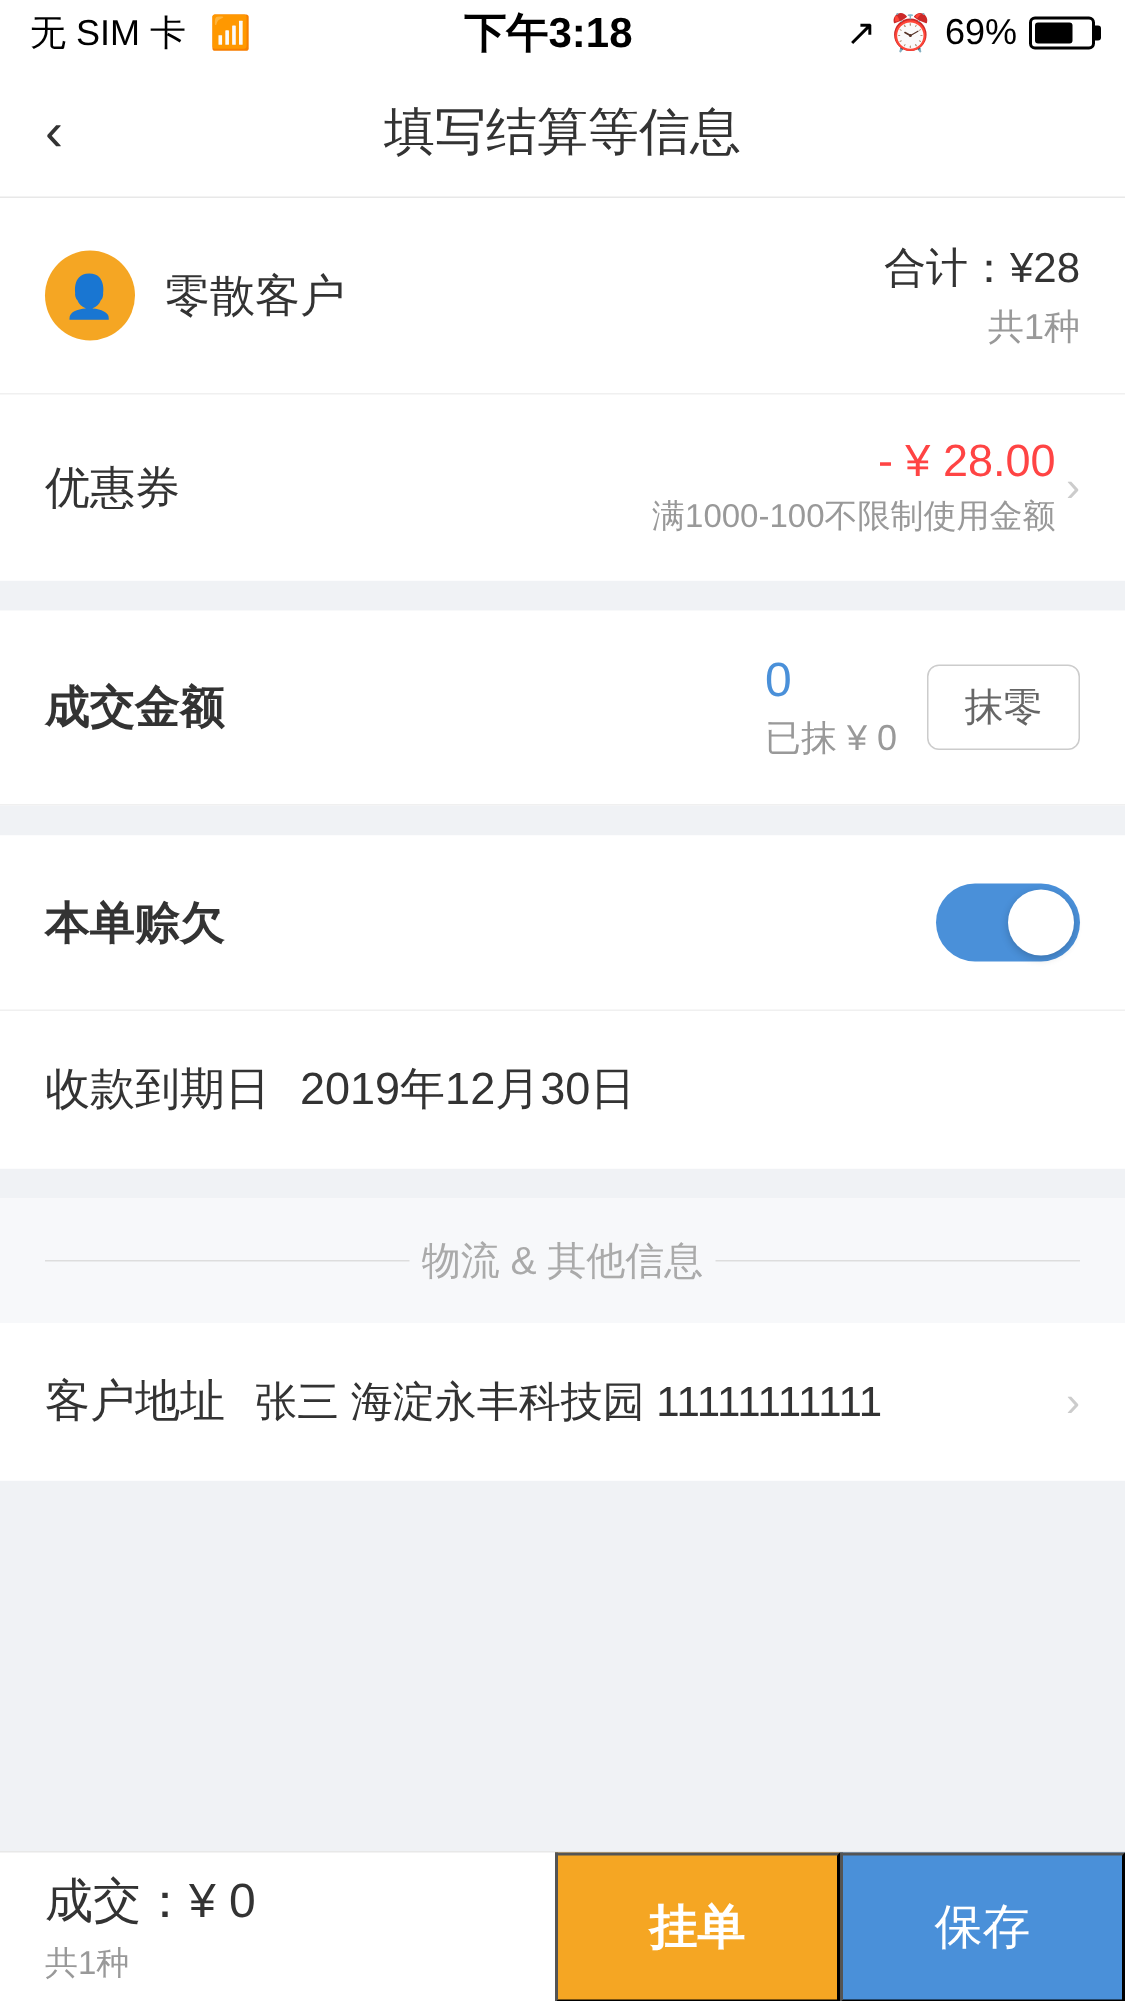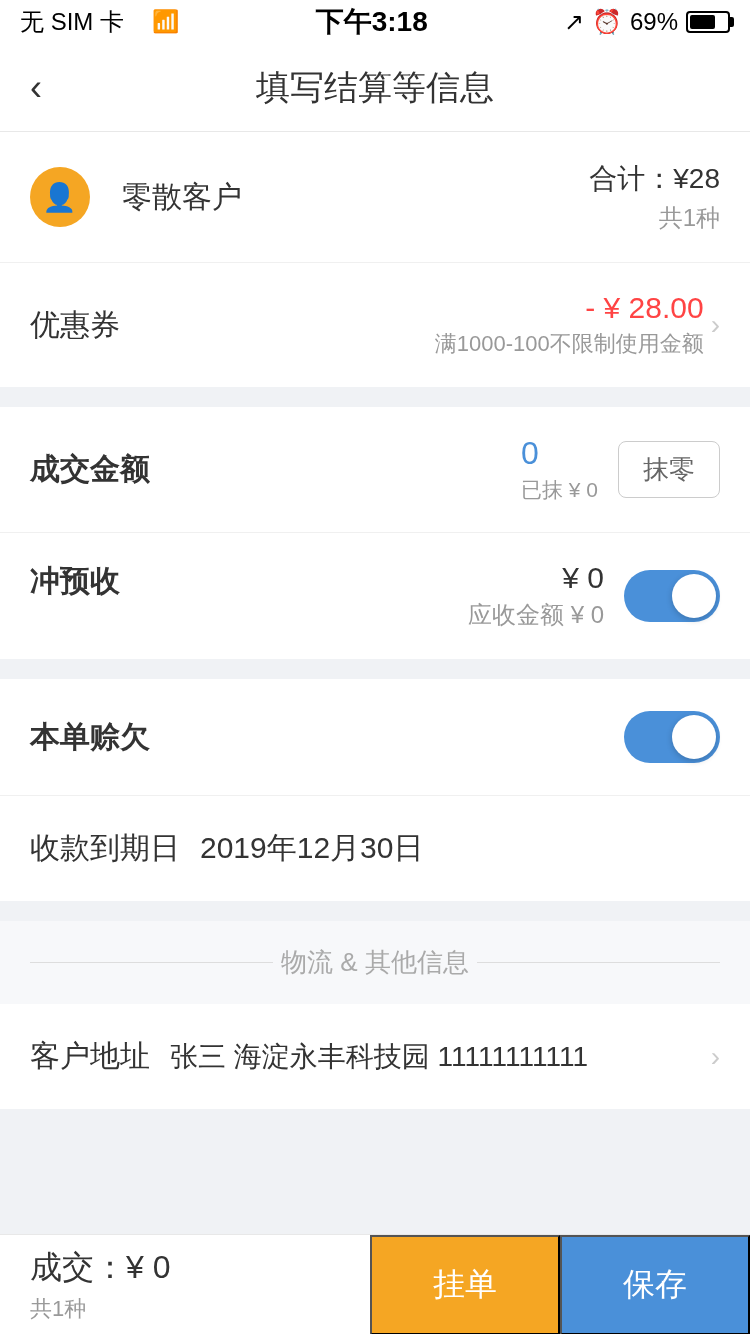--- a/index.html
+++ b/index.html
@@ -21,21 +21,21 @@
       height: 44px;
       background: #fff;
       display: flex;
       align-items: center;
       justify-content: space-between;
       padding: 0 20px;
       font-size: 24px;
       color: #000;
       font-weight: 500;
     }
-    .status-left { display: flex; align-items: center; gap: 28px; }
+    .status-left { display: flex; align-items: center; gap: 16px; }
     .status-center { font-size: 28px; font-weight: 600; }
     .status-right { display: flex; align-items: center; gap: 8px; font-size: 24px; }
     .wifi-icon { font-size: 22px; }
     .battery-icon {
       width: 44px; height: 22px; border: 2px solid #000; border-radius: 4px; position: relative; display: inline-flex; align-items: center; padding: 2px;
     }
     .battery-icon::after { content:''; position:absolute; right:-6px; top:50%; transform:translateY(-50%); width:4px; height:10px; background:#000; border-radius:0 2px 2px 0; }
     .battery-fill { background:#000; height:100%; width:69%; border-radius:2px; }
 
     
@@ -81,21 +81,21 @@
       justify-content: space-between;
       padding: 28px 30px;
       background: #fff;
     }
     .customer-left { display: flex; align-items: center; gap: 20px; }
     .avatar {
       width: 60px; height: 60px; border-radius: 50%; background: #f5a623;
       display: flex; align-items: center; justify-content: center;
       color: #fff; font-size: 28px;
     }
-    .customer-name { font-size: 30px; color: #333; font-weight: 500; margin-left: 12px; }
+    .customer-name { font-size: 30px; color: #333; font-weight: 500; }
     .customer-right { text-align: right; }
     .total-amount { font-size: 28px; color: #333; }
     .total-count { font-size: 24px; color: #999; margin-top: 4px; }
 
     
     .coupon-row {
       display: flex;
       align-items: center;
       justify-content: space-between;
       padding: 28px 30px;
@@ -114,21 +114,21 @@
       display: flex;
       align-items: center;
       justify-content: space-between;
       padding: 28px 30px;
       background: #fff;
       border-bottom: 1px solid #f0f0f0;
     }
     .form-label { font-size: 30px; color: #333; font-weight: bold; }
     .form-right { display: flex; align-items: center; gap: 20px; }
     .amount-value { font-size: 32px; color: #4a90d9; font-weight: 500; }
-    .amount-sub { font-size: 21px; color: #999; margin-top: 4px; }
+    .amount-sub { font-size: 24px; color: #999; margin-top: 4px; }
     .round-btn {
       border: 1px solid #ccc;
       border-radius: 8px;
       padding: 10px 24px;
       font-size: 26px;
       color: #666;
       background: #fff;
       cursor: pointer;
     }
 
@@ -229,21 +229,21 @@
       width: 190px;
       display: flex;
       align-items: center;
       justify-content: center;
       font-size: 32px;
       font-weight: 500;
       color: #fff;
       cursor: pointer;
       flex-shrink: 0;
     }
-    .btn-pending { background: #f5a623; }
+    .btn-pending { background: #f5a623; font-weight: bold; }
     .btn-save { background: #4a90d9; }
   </style>
 </head>
 <body>
 
 <div class="status-bar">
   <div class="status-left">
     <span>无 SIM 卡</span>
     <span class="wifi-icon">📶</span>
   </div>
@@ -296,32 +296,20 @@
       <span class="form-label">成交金额</span>
       <div class="form-right">
         <div>
           <div class="amount-value">0</div>
           <div class="amount-sub">已抹  ¥ 0</div>
         </div>
         <button class="round-btn">抹零</button>
       </div>
     </div>
 
-    <div class="chong-row">
-      <span class="form-label">冲预收</span>
-      <div class="chong-right">
-        <div class="chong-amounts">
-          <div class="chong-amount">¥ 0</div>
-          <div class="chong-sub">应收金额 ¥ 0</div>
-        </div>
-        <div class="toggle">
-          <div class="toggle-knob"></div>
-        </div>
-      </div>
-    </div>
   </div>
 
   <div class="section">
     <div class="qianqian-row">
       <span class="form-label">本单赊欠</span>
       <div class="toggle">
         <div class="toggle-knob"></div>
       </div>
     </div>
 

